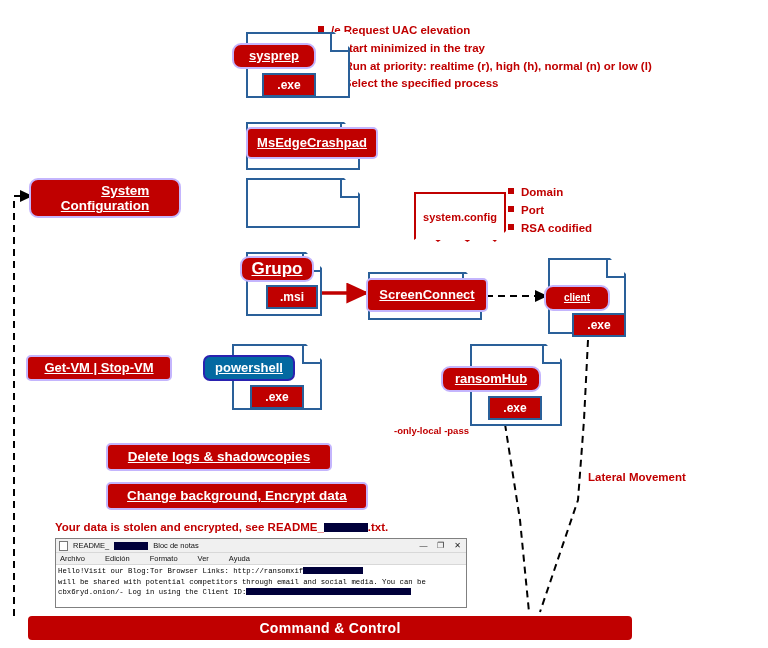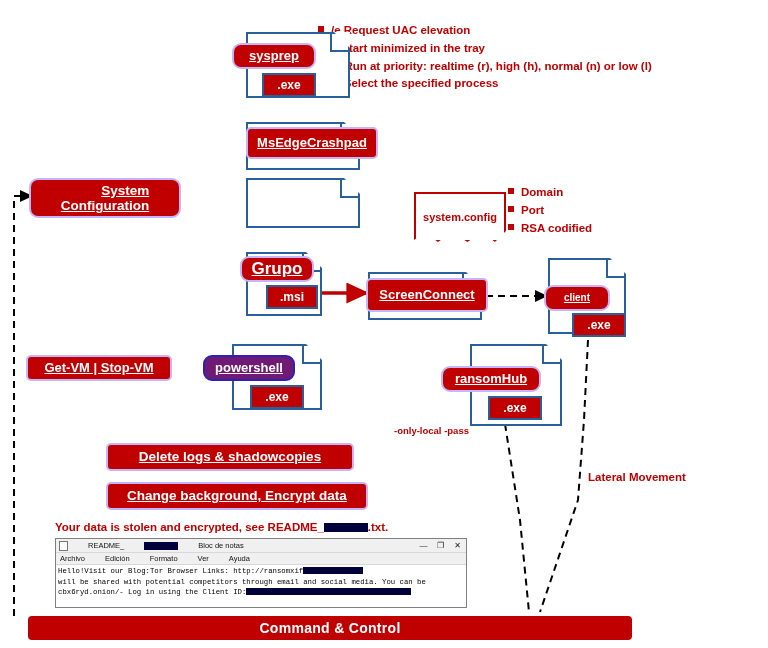--- a/index.html
+++ b/index.html
@@ -4,21 +4,21 @@
 <style>
   html,body{margin:0;padding:0;background:#000;}
   #stage{position:relative;width:768px;height:648px;background:#fff;overflow:hidden;
     font-family:"Liberation Sans",sans-serif;}
   .node{position:absolute;box-sizing:border-box;}
 
   
   .pill{background:#c00000;color:#fff;border-radius:9px;display:flex;align-items:center;
     justify-content:center;text-align:right;font-weight:bold;line-height:1.12;
     border:2px solid #c4b5fd;text-decoration:underline;}
-  .pill.blue{background:#701a75;border-color:#2a22b0;}
+  .pill.blue{background:#0369a1;border-color:#2a22b0;border-radius:7px;}
   .pill.sq{border-radius:5px;}
 
   
   .filebox{position:absolute;background:#fff;border:2px solid #2a6099;}
   .filebox .fold{position:absolute;top:0;right:0;width:16px;height:16px;
     background:#fff;border-left:2px solid #2a6099;border-bottom:2px solid #2a6099;}
   .filebox .fold:after{content:"";position:absolute;top:-2px;right:-2px;width:0;height:0;
     border-left:16px solid transparent;border-top:16px solid #fff;}
 
   .ext{position:absolute;background:#c00000;color:#fff;font-weight:bold;
@@ -37,21 +37,21 @@
 
   .cc{position:absolute;left:28px;top:616px;width:604px;height:24px;background:#c00000;
     color:#fff;font-weight:bold;font-size:14px;display:flex;align-items:center;
     justify-content:center;border-radius:4px;letter-spacing:.3px;}
 
   
   .np{position:absolute;left:55px;top:538px;width:410px;height:68px;background:#f0f0f0;
     border:1px solid #808080;font-size:8px;}
   .np .tb{height:13px;background:#f0f0f0;display:flex;align-items:center;
     border-bottom:1px solid #d8d8d8;}
-  .np .tb .ttl{font-size:7.5px;color:#111;display:flex;align-items:center;gap:20px;padding-left:3px;}
+  .np .tb .ttl{font-size:7.5px;color:#111;display:flex;align-items:center;gap:5px;padding-left:3px;}
   .np .tb .redact{display:inline-block;width:34px;height:8px;background:#00003a;}
   .np .wbtns{margin-left:auto;display:flex;}
   .np .wbtns span{width:17px;text-align:center;font-size:8px;color:#222;}
   .np .menu{height:11px;display:flex;gap:20px;padding-left:4px;font-size:7.5px;color:#111;
     align-items:center;border-bottom:1px solid #d8d8d8;background:#f0f0f0;}
   .np .body{background:#fff;height:40px;padding:1px 2px;font-family:"Liberation Mono",monospace;
     font-size:7.3px;color:#000;line-height:1.45;position:relative;}
   .np .body .rd{display:inline-block;height:7px;background:#00003a;vertical-align:-1px;}
   .ransomtitle{position:absolute;left:55px;top:521px;color:#c00000;font-weight:bold;font-size:11.5px;}
   .ransomtitle .rd{display:inline-block;width:44px;height:9px;background:#00003a;vertical-align:-1px;}
@@ -176,21 +176,21 @@
 
   <div class="filebox" style="left:470px;top:344px;width:88px;height:78px;">
     <div class="fold"></div>
   </div>
   <div class="node pill" style="left:441px;top:366px;width:100px;height:26px;font-size:13px;">ransomHub</div>
   <div class="ext" style="left:488px;top:396px;width:50px;height:20px;font-size:12px;">.exe</div>
 
   <div class="label" style="left:394px;top:425px;font-size:9.5px;text-decoration:none;">-only-local -pass</div>
   <div class="label" style="left:588px;top:471px;font-size:11.5px;">Lateral Movement</div>
 
-  <div class="node pill sq" style="left:106px;top:443px;width:248px;height:28px;font-size:13.5px;">Delete logs &amp; shadowcopies</div>
+  <div class="node pill sq" style="left:106px;top:443px;width:226px;height:28px;font-size:13.5px;">Delete logs &amp; shadowcopies</div>
   <div class="node pill sq" style="left:106px;top:482px;width:262px;height:28px;font-size:13.5px;">Change background, Encrypt data</div>
 
   <div class="ransomtitle">
     <span>Your data is stolen and encrypted, see README_</span><span class="rd"></span><span>.txt.</span>
   </div>
 
   <div class="np">
     <div class="tb">
       <div class="ttl">
         <span style="display:inline-block;width:7px;height:8px;border:1px solid #777;background:#fff;"></span>

